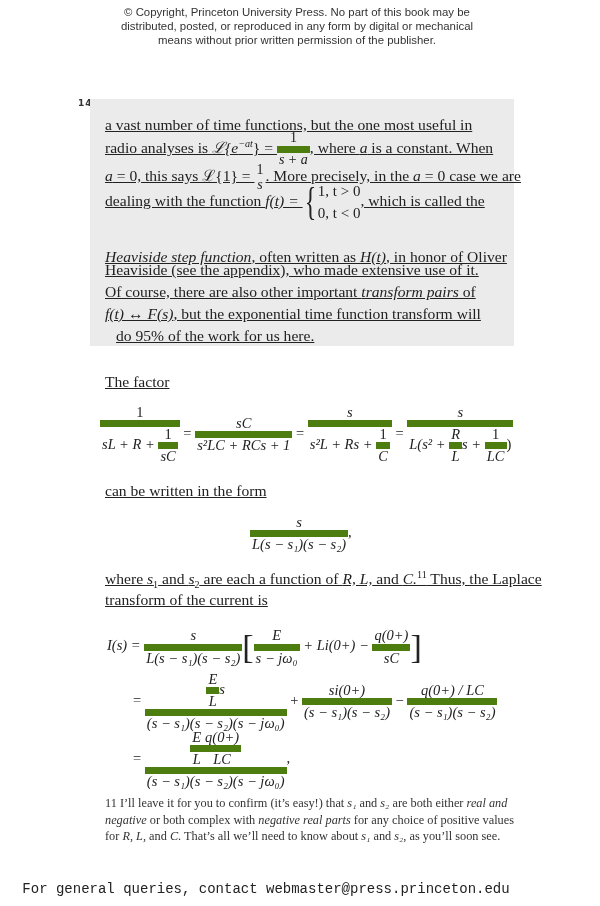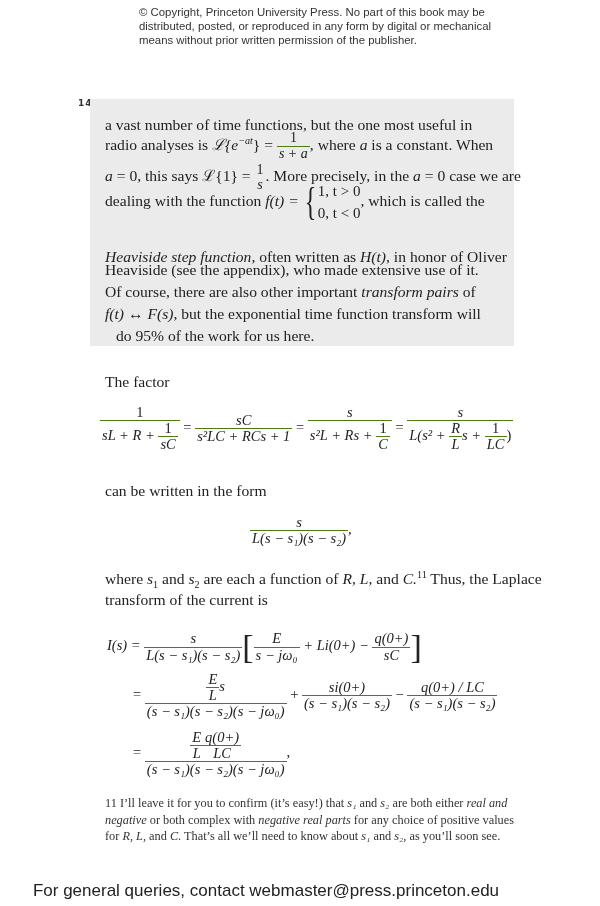--- a/index.html
+++ b/index.html
@@ -1,35 +1,35 @@
 <!DOCTYPE html>
 <html><head>
 <meta charset="utf-8">
 <style>
   html,body{margin:0;padding:0;background:#ffffff;}
   body{width:600px;height:906px;position:relative;overflow:hidden;color:#222;
        font-family:"Liberation Serif","DejaVu Serif",serif;}
-  .copyright{position:absolute;left:139px;top:5px;width:360px;
-             font-family:"Liberation Sans","DejaVu Sans",sans-serif;font-size:11.4px;line-height:14.2px;color:#333;}
+  .copyright{position:absolute;left:117px;top:5px;width:360px;
+             font-family:"Liberation Sans","DejaVu Sans",sans-serif;font-size:11.4px;line-height:14.2px;color:#333;text-align:center;}
   .running-head{position:absolute;left:78px;top:64px;font-family:"DejaVu Sans","Liberation Sans",sans-serif;
                 font-size:9px;font-weight:bold;letter-spacing:1px;color:#333;margin-top:34px;}
   .running-head .pg{margin-right:16px;}
   .box{position:absolute;left:90px;top:99px;width:424px;height:247px;background:#ebebeb;}
-  .p{position:absolute;font-size:15.6px;line-height:23px;white-space:nowrap;}
+  .p{position:absolute;font-size:15.6px;line-height:23px;white-space:nowrap;text-decoration:underline;}
   .it{font-style:italic;}
   .frac{display:inline-block;vertical-align:middle;text-align:center;line-height:1.05;}
   .frac .n{display:block;padding:0 2px;}
-  .frac .d{display:block;border-top:1px solid #4d7c0f;padding:0 2px;}
+  .frac .d{display:block;border-top:7px solid #4d7c0f;padding:0 2px;}
   sub,sup{font-size:65%;line-height:0;}
   .eq{position:absolute;font-size:14.5px;white-space:nowrap;}
   .brace{display:inline-block;vertical-align:middle;font-size:40px;line-height:40px;transform:scaleX(0.6);margin:0 -2px;}
   .cases{display:inline-block;vertical-align:middle;font-size:15px;line-height:22px;}
   .footnote{position:absolute;left:105px;top:795px;width:412px;font-size:12.3px;line-height:16.5px;color:#333;}
   .footer{position:absolute;left:0;width:532px;top:881px;text-align:center;
-          font-family:Liberation Sans, sans-serif;font-size:17px;color:#222;}
+          font-family:Liberation Mono, monospace;font-size:14px;color:#222;}
 </style>
 </head>
 <body>
 
 <div class="copyright">© Copyright, Princeton University Press. No part of this book may be distributed, posted, or reproduced in any form by digital or mechanical means without prior written permission of the publisher.</div>
 
 <div class="running-head">
   <span class="pg">14</span>
   <span>CHAPTER 1</span>
 </div>

